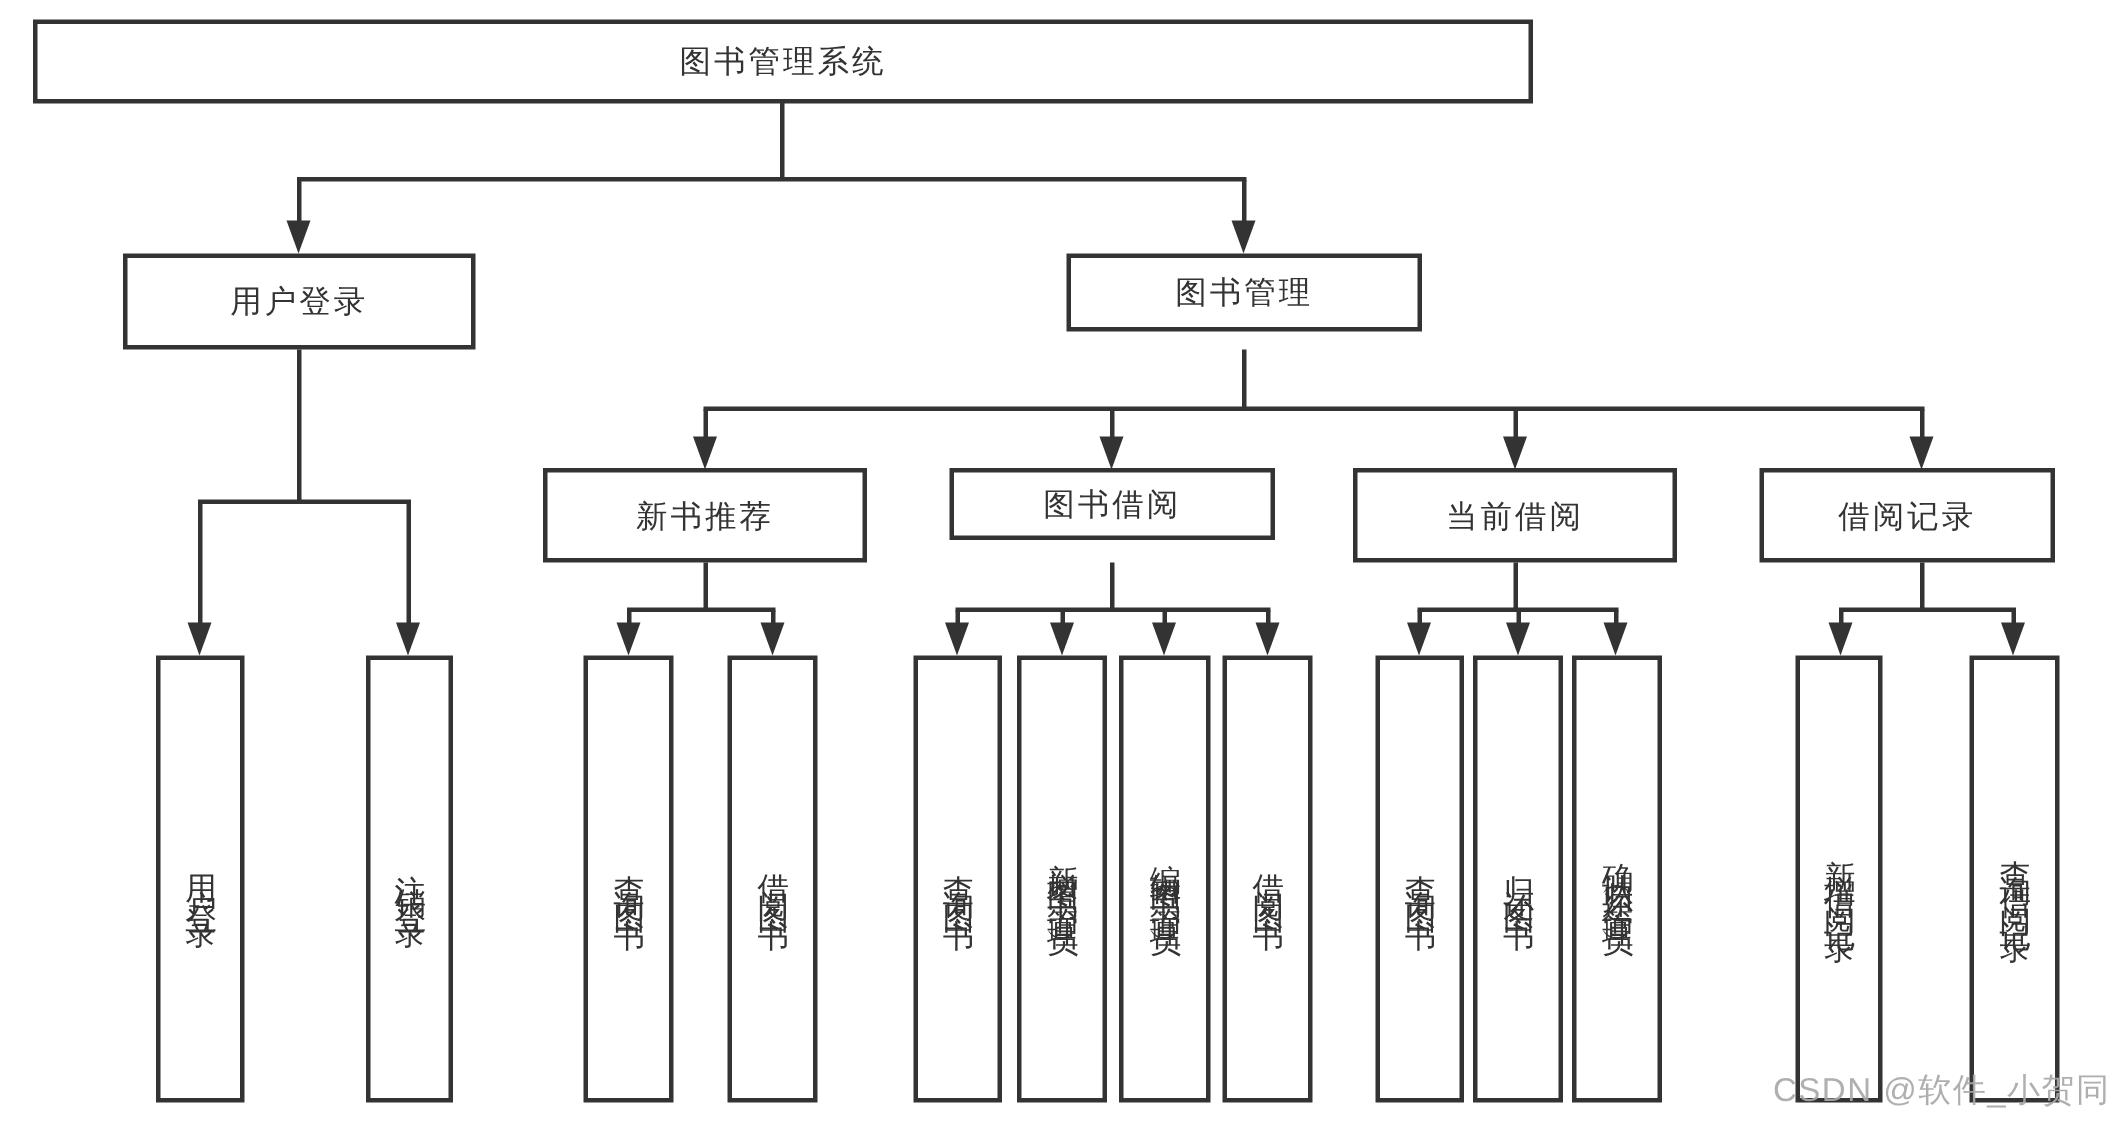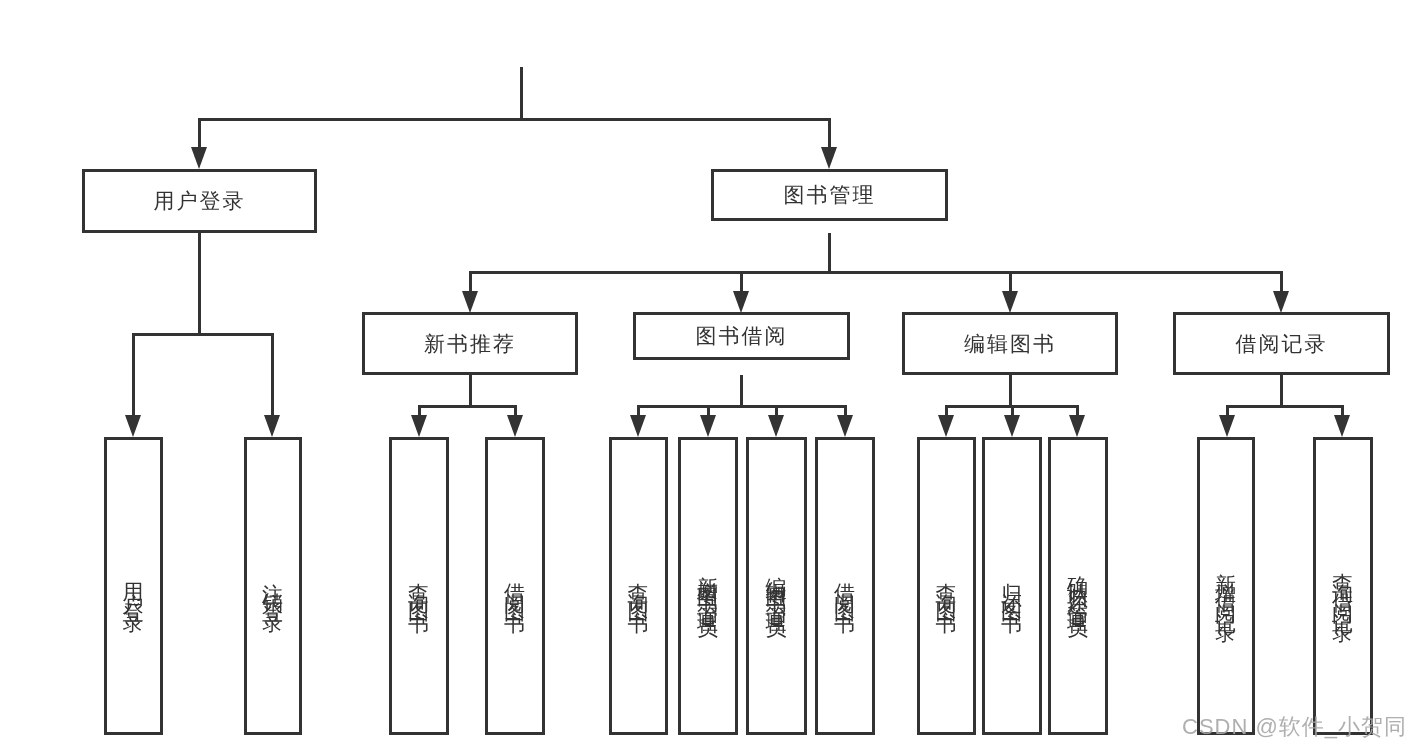--- a/index.html
+++ b/index.html
@@ -30,42 +30,45 @@
   .watermark{
     position:absolute;left:1182px;top:712px;font-size:22px;color:rgba(168,168,168,0.92);
     letter-spacing:1px;white-space:nowrap;z-index:5;
   }
 </style>
 </head>
 <body>
 
 <div id="canvas">
 
+  <div class="hbox" style="left:22px;top:13px;width:1000px;height:56px">
+    <span>图书管理系统</span>
+  </div>
 
   <div class="hbox" style="left:82px;top:169px;width:235px;height:64px">
     <span>用户登录</span>
   </div>
 
   <div class="hbox" style="left:711px;top:169px;width:237px;height:52px">
     <span>图书管理</span>
   </div>
 
   <div class="hbox" style="left:362px;top:312px;width:216px;height:63px">
     <span>新书推荐</span>
   </div>
 
   <div class="hbox" style="left:633px;top:312px;width:217px;height:48px">
     <span>图书借阅</span>
   </div>
 
   <div class="hbox" style="left:902px;top:312px;width:216px;height:63px">
-    <span>编辑图书</span>
+    <span>当前借阅</span>
   </div>
 
-  <div class="hbox" style="left:1173px;top:312px;width:217px;height:63px">
+  <div class="hbox" style="left:1173px;top:312px;width:197px;height:63px">
     <span>借阅记录</span>
   </div>
 
   <div class="vbox" style="left:104px;width:59px">
     <span class="vtext">用户登录</span>
   </div>
   <div class="vbox" style="left:244px;width:58px">
     <span class="vtext">注销登录</span>
   </div>
 

